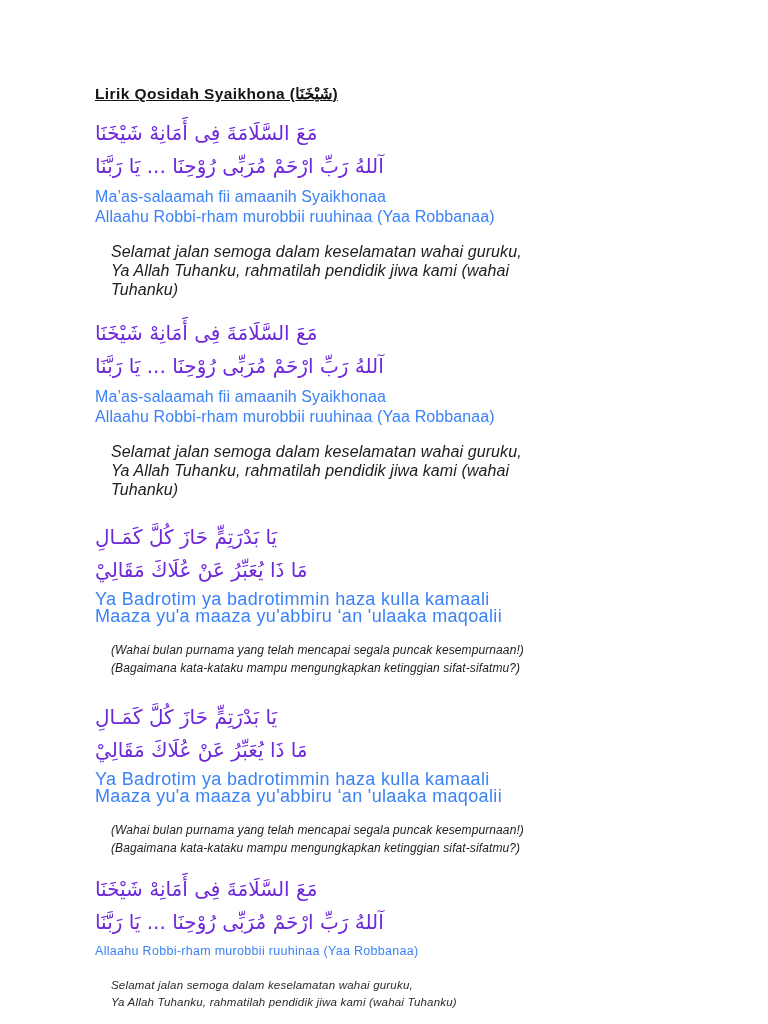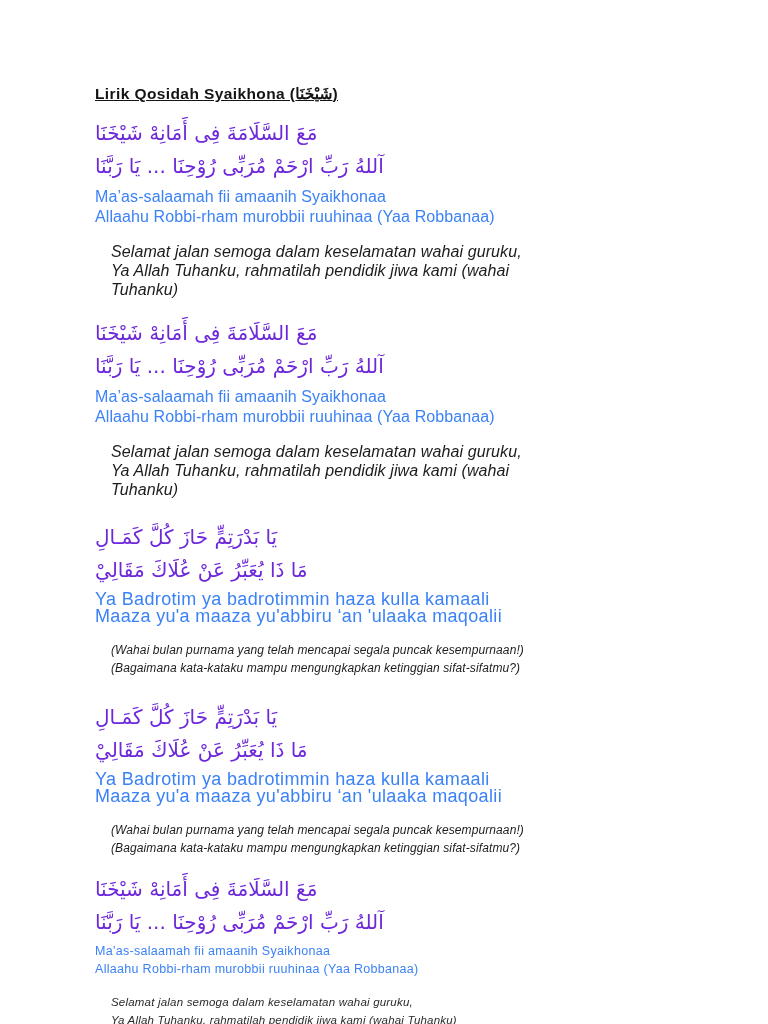--- a/index.html
+++ b/index.html
@@ -153,21 +153,20 @@
       <p class="italic-line">(Bagaimana kata-kataku mampu mengungkapkan ketinggian sifat-sifatmu?)</p>
     </div>
   </section>
 
   <section class="stanza s5">
     <div class="arabic">
       <p class="ar-line" dir="rtl">مَعَ السَّلَامَةَ فِى أَمَانِهْ شَيْخَنَا</p>
       <p class="ar-line" dir="rtl">آللهُ رَبِّ ارْحَمْ مُرَبِّى رُوْحِنَا ... يَا رَبَّنَا</p>
     </div>
     <div class="latin">
-      <p class="bold-line">Ma'as-salaamah fii amaanih Syaikhonaa</p>
       <p class="bold-line">Allaahu Robbi-rham murobbii ruuhinaa (Yaa Robbanaa)</p>
     </div>
     <div class="trans">
       <p class="italic-line">Selamat jalan semoga dalam keselamatan wahai guruku,</p>
       <p class="italic-line">Ya Allah Tuhanku, rahmatilah pendidik jiwa kami (wahai Tuhanku)</p>
     </div>
   </section>
 
 </main>
 

